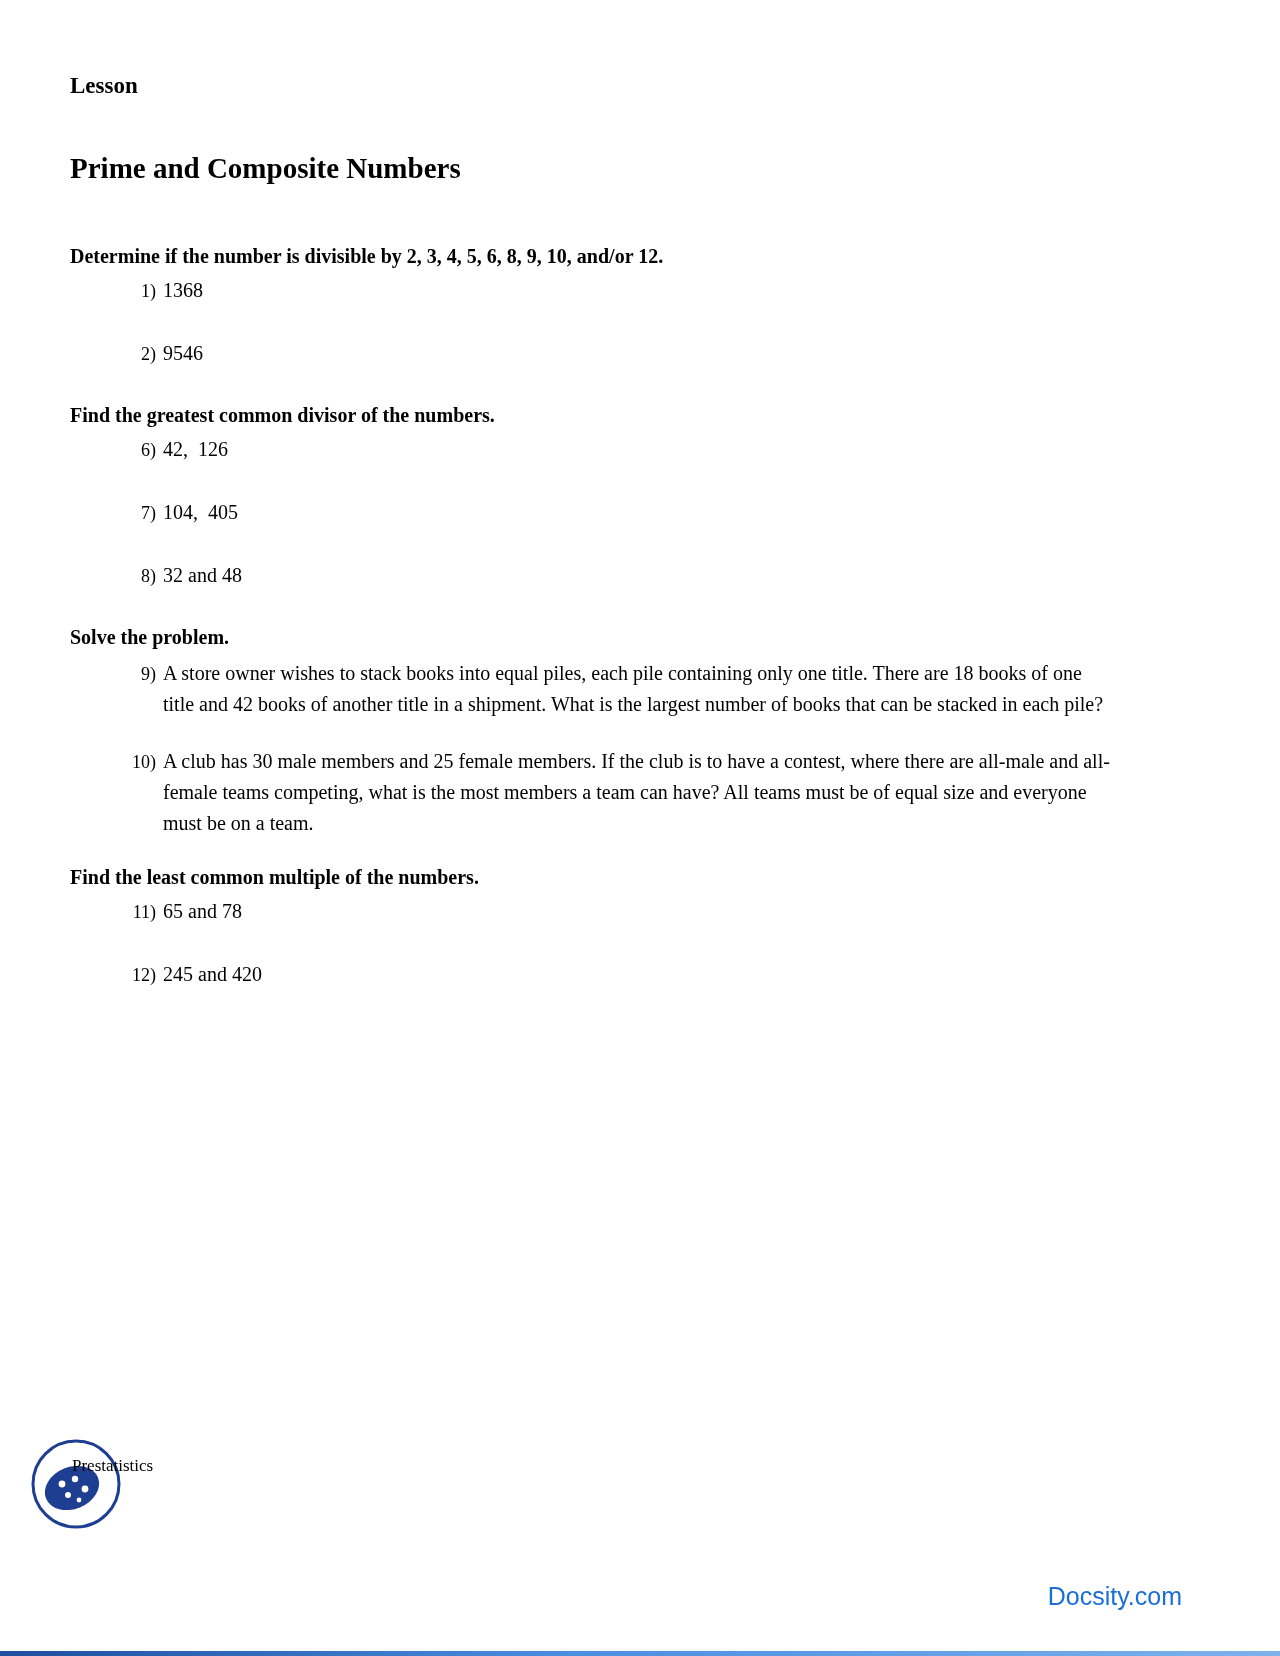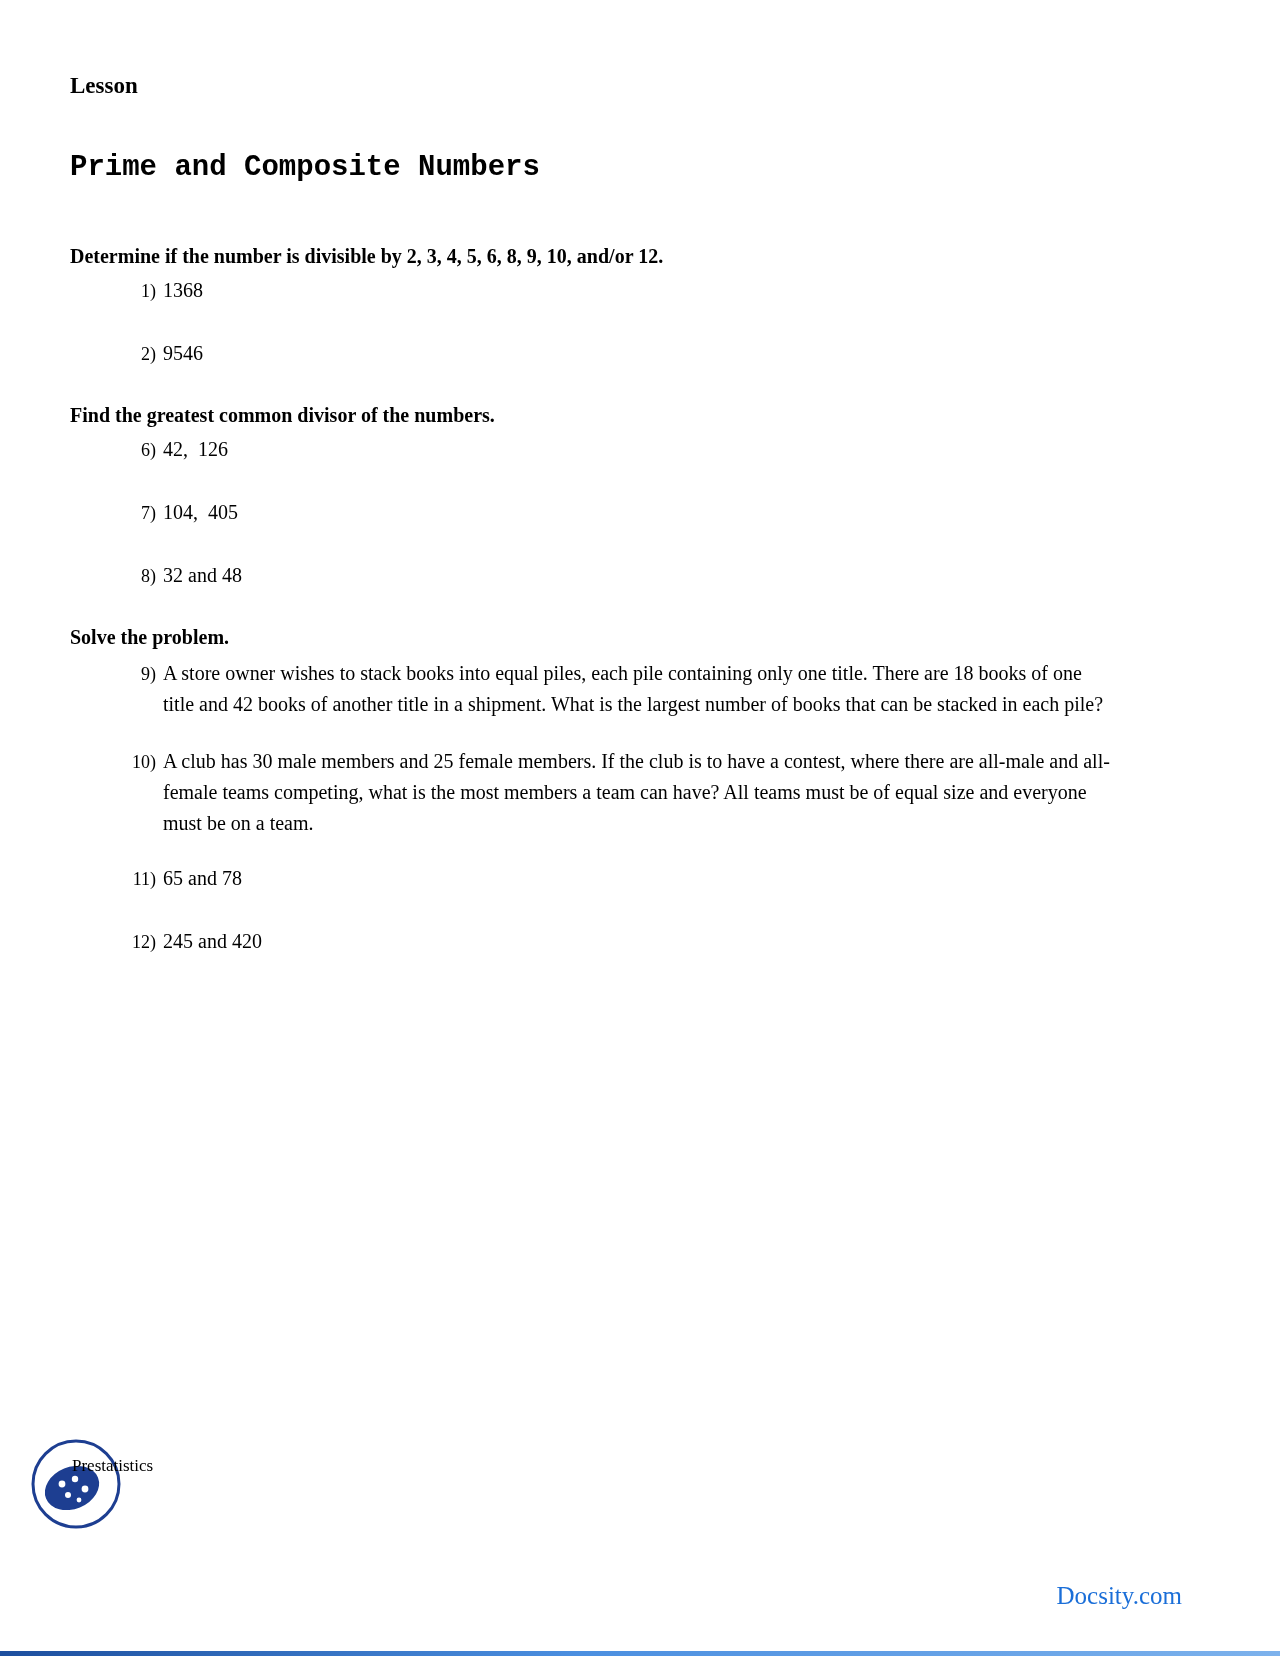--- a/index.html
+++ b/index.html
@@ -19,21 +19,20 @@
     font-size: 23px;
     font-weight: bold;
     line-height: 28px;
     margin-bottom: 50px;
   }
   .doc-title {
     font-size: 29px;
     font-weight: bold;
     line-height: 36px;
     margin-bottom: 58px;
-    font-family: Liberation Mono, monospace;
   }
   .section-heading {
     font-size: 20px;
     font-weight: bold;
     line-height: 25px;
     margin-bottom: 8px;
   }
   .section { margin-bottom: 2px; }
   .item {
     display: flex;
@@ -72,21 +71,21 @@
     top: 1456px;
     font-size: 17px;
     font-family: "Liberation Serif", serif;
     color: #000;
   }
   .docsity-link {
     position: absolute;
     right: 98px;
     top: 1582px;
     font-size: 25px;
-    font-family: Liberation Serif, serif;
+    font-family: Liberation Sans, sans-serif;
     color: #1a6ed8;
     text-decoration: none;
     cursor: pointer;
   }
   .bottom-bar {
     position: absolute;
     left: 0;
     bottom: 0;
     width: 100%;
     height: 5px;
@@ -137,20 +136,21 @@
       <span class="item-num">9)</span>
       <span class="item-text">A store owner wishes to stack books into equal piles, each pile containing only one title. There are 18 books of one title and 42 books of another title in a shipment. What is the largest number of books that can be stacked in each pile?</span>
     </div>
     <div class="item paragraph">
       <span class="item-num">10)</span>
       <span class="item-text">A club has 30 male members and 25 female members. If the club is to have a contest, where there are all-male and all-female teams competing, what is the most members a team can have? All teams must be of equal size and everyone must be on a team.</span>
     </div>
   </div>
 
   <div class="section">
+    <div class="section-heading">Find the least common multiple of the numbers.</div>
     <div class="item">
       <span class="item-num">11)</span>
       <span class="item-text">65 and 78</span>
     </div>
     <div class="item">
       <span class="item-num">12)</span>
       <span class="item-text">245 and 420</span>
     </div>
   </div>
 

